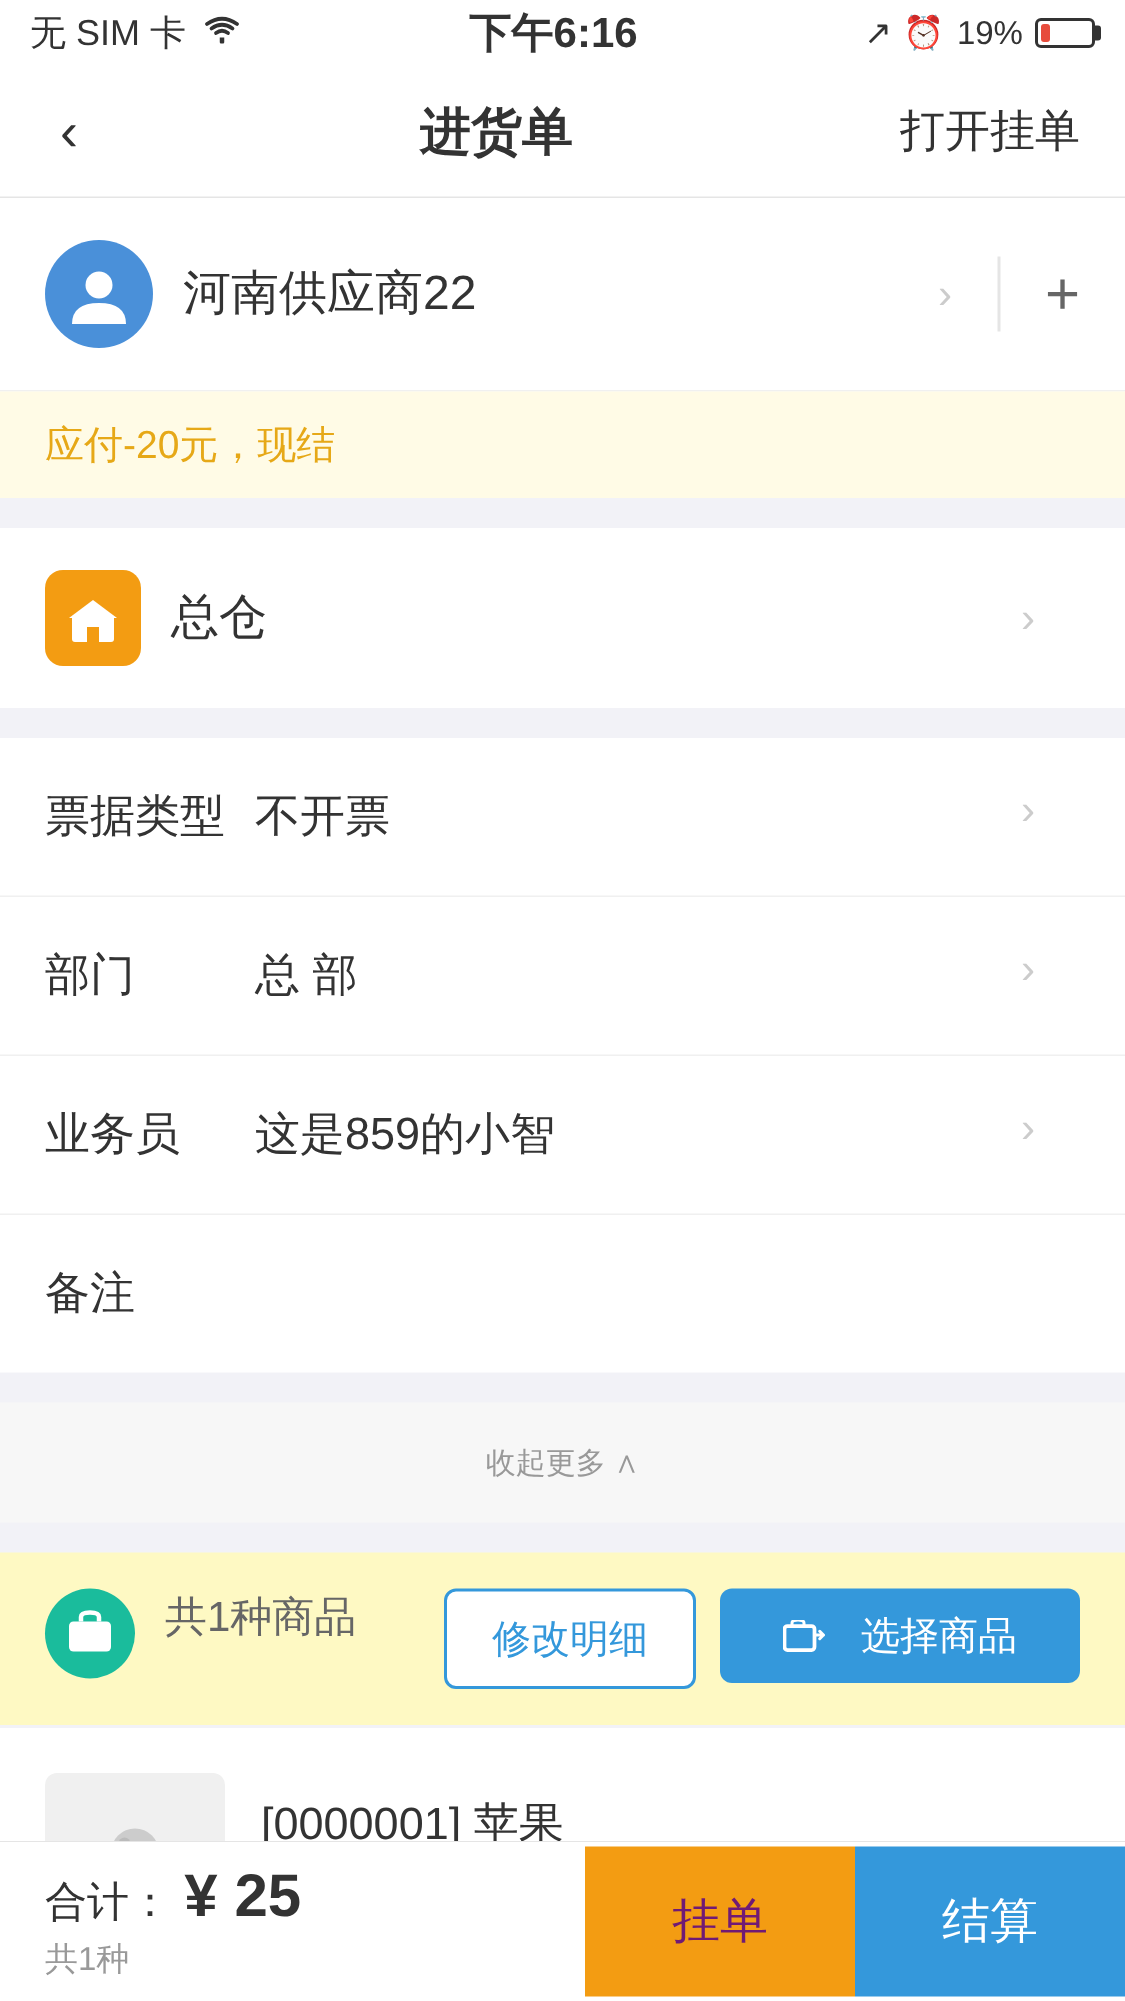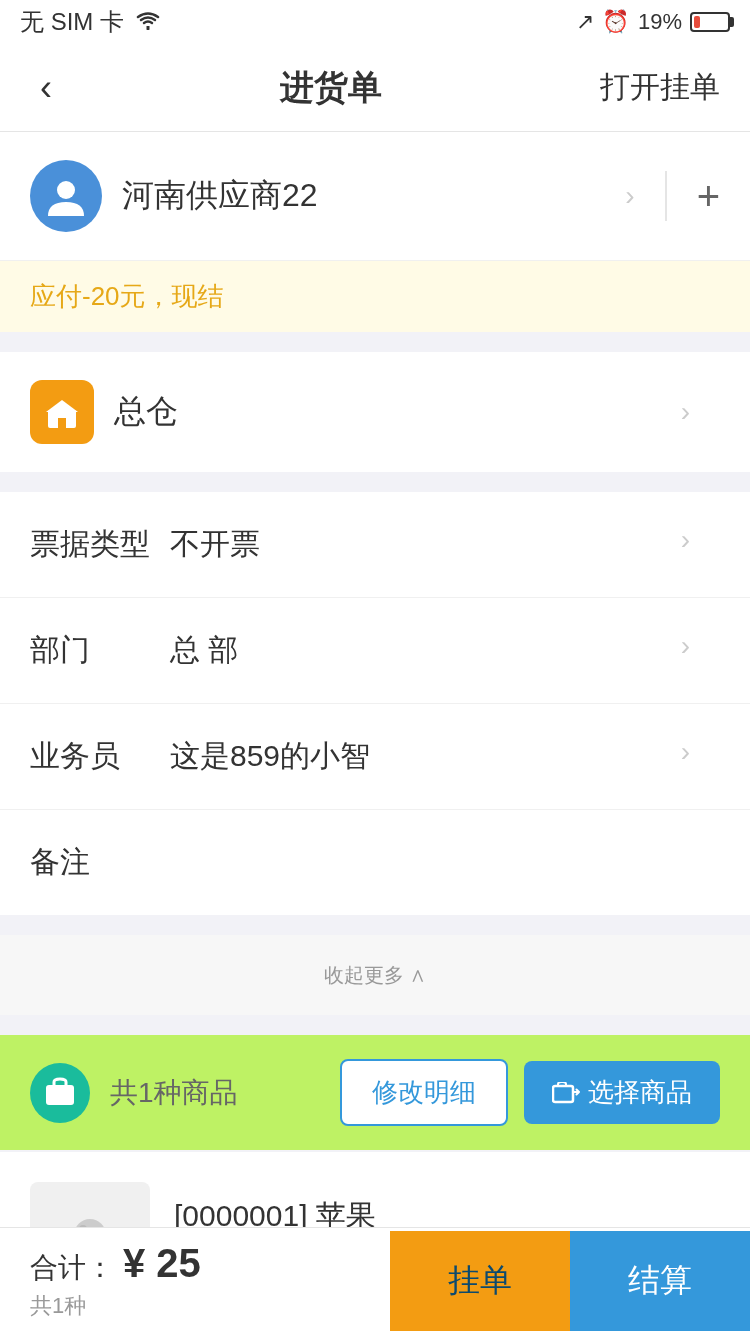--- a/index.html
+++ b/index.html
@@ -197,23 +197,23 @@
       align-items: center;
       justify-content: center;
       font-size: 20px;
       color: #999;
       cursor: pointer;
       margin-bottom: 20px;
     }
 
     
     .products-header {
-      background: #bef264;
-      display: flex;
-      align-items: center;
+      background: #fef9c3;
+      display: flex;
+      align-items: flex-start;
       padding: 24px 30px;
       margin-bottom: 2px;
     }
     .products-icon {
       width: 60px;
       height: 60px;
       border-radius: 50%;
       background: #1abc9c;
       display: flex;
       align-items: center;
@@ -233,27 +233,27 @@
       padding: 14px 30px;
       border-radius: 8px;
       font-size: 26px;
       cursor: pointer;
       margin-right: 16px;
     }
     .btn-primary {
       background: #3498db;
       color: #fff;
       border: none;
-      padding: 14px 28px;
+      padding: 14px 42px;
       border-radius: 8px;
       font-size: 26px;
       cursor: pointer;
       display: flex;
       align-items: center;
-      gap: 8px;
+      gap: 24px;
     }
 
     
     .product-item {
       background: #fff;
       display: flex;
       align-items: center;
       padding: 30px;
       margin-top: 2px;
     }
@@ -319,21 +319,21 @@
     .total-count {
       font-size: 22px;
       color: #999;
       display: block;
       margin-top: 4px;
     }
     .btn-hang {
       width: 180px;
       height: 100px;
       background: #f39c12;
-      color: #0c4a6e;
+      color: #701a75;
       font-size: 32px;
       border: none;
       cursor: pointer;
       display: flex;
       align-items: center;
       justify-content: center;
     }
     .btn-checkout {
       width: 180px;
       height: 100px;
@@ -358,20 +358,21 @@
     <span>无 SIM 卡</span>
     <span>
       <svg width="28" height="20" viewBox="0 0 28 20">
         <path d="M14 16 Q14 16 14 18 Q14 20 14 18 Q14 16 14 16Z" fill="#333" stroke="#333" stroke-width="3"></path>
         <path d="M10 13 Q14 10 18 13" fill="none" stroke="#333" stroke-width="2.5" stroke-linecap="round"></path>
         <path d="M7 10 Q14 5 21 10" fill="none" stroke="#333" stroke-width="2.5" stroke-linecap="round"></path>
         <path d="M4 7 Q14 0 24 7" fill="none" stroke="#333" stroke-width="2.5" stroke-linecap="round"></path>
       </svg>
     </span>
   </div>
+  <div class="status-center">下午6:16</div>
   <div class="status-right">
     <span>↗</span>
     <span>⏰</span>
     <span>19%</span>
     <div class="battery-icon">
       <div class="battery-fill"></div>
     </div>
   </div>
 </div>
 

